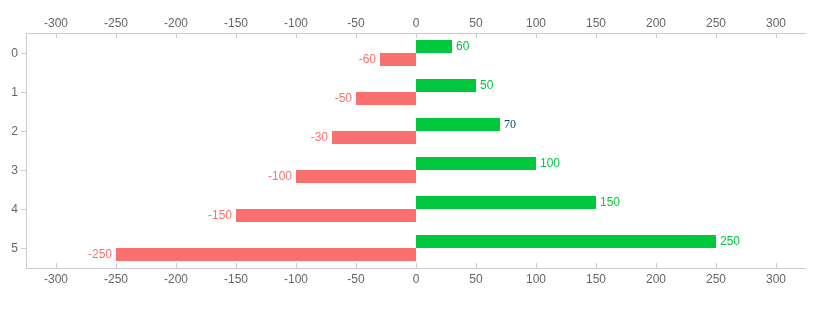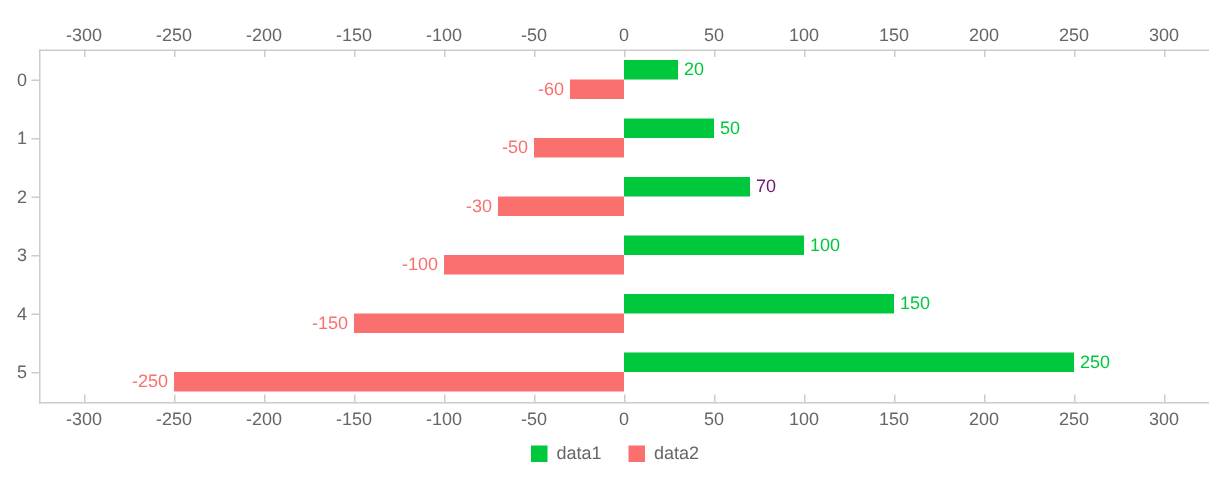--- a/index.html
+++ b/index.html
@@ -222,49 +222,39 @@
       <div class="ylabel-wrap" style="top: 209.25px;">
         <div class="ylabel">4</div>
       </div>
       <div class="ytick" style="top: 248.417px;"></div>
       <div class="ylabel-wrap" style="top: 248.417px;">
         <div class="ylabel">5</div>
       </div>
     </div>
   <div id="bars">
       <div class="bar bar-pos" style="left: 416px; width: 36px; top: 39.5833px; background: rgb(0, 200, 60);"></div>
-      <div class="bar-label bar-label-pos" style="top: 39.5833px; color: rgb(0, 200, 60); left: 456px;">20</div>
+      <div class="bar-label bar-label-pos" style="top: 39.5833px; color: rgb(0, 200, 60); left: 456px;">60</div>
       <div class="bar bar-neg" style="left: 380px; width: 36px; top: 52.5833px; background: rgb(249, 112, 110);"></div>
       <div class="bar-label bar-label-neg" style="top: 52.5833px; color: rgb(249, 112, 110); left: 320px; width: 56px;">-60</div>
       <div class="bar bar-pos" style="left: 416px; width: 60px; top: 78.75px; background: rgb(0, 200, 60);"></div>
       <div class="bar-label bar-label-pos" style="top: 78.75px; color: rgb(0, 200, 60); left: 480px;">50</div>
       <div class="bar bar-neg" style="left: 356px; width: 60px; top: 91.75px; background: rgb(249, 112, 110);"></div>
       <div class="bar-label bar-label-neg" style="top: 91.75px; color: rgb(249, 112, 110); left: 296px; width: 56px;">-50</div>
       <div class="bar bar-pos" style="left: 416px; width: 84px; top: 117.917px; background: rgb(0, 200, 60);"></div>
-      <div class="bar-label bar-label-pos" style="top: 117.917px; color: #701a75; left: 504px;">70</div>
+      <div class="bar-label bar-label-pos" style="top: 117.917px; color: #0c4a6e; left: 504px; font-family: Liberation Serif, serif;">70</div>
       <div class="bar bar-neg" style="left: 332px; width: 84px; top: 130.917px; background: rgb(249, 112, 110);"></div>
       <div class="bar-label bar-label-neg" style="top: 130.917px; color: rgb(249, 112, 110); left: 272px; width: 56px;">-30</div>
       <div class="bar bar-pos" style="left: 416px; width: 120px; top: 157.083px; background: rgb(0, 200, 60);"></div>
       <div class="bar-label bar-label-pos" style="top: 157.083px; color: rgb(0, 200, 60); left: 540px;">100</div>
       <div class="bar bar-neg" style="left: 296px; width: 120px; top: 170.083px; background: rgb(249, 112, 110);"></div>
       <div class="bar-label bar-label-neg" style="top: 170.083px; color: rgb(249, 112, 110); left: 236px; width: 56px;">-100</div>
       <div class="bar bar-pos" style="left: 416px; width: 180px; top: 196.25px; background: rgb(0, 200, 60);"></div>
       <div class="bar-label bar-label-pos" style="top: 196.25px; color: rgb(0, 200, 60); left: 600px;">150</div>
       <div class="bar bar-neg" style="left: 236px; width: 180px; top: 209.25px; background: rgb(249, 112, 110);"></div>
       <div class="bar-label bar-label-neg" style="top: 209.25px; color: rgb(249, 112, 110); left: 176px; width: 56px;">-150</div>
       <div class="bar bar-pos" style="left: 416px; width: 300px; top: 235.417px; background: rgb(0, 200, 60);"></div>
       <div class="bar-label bar-label-pos" style="top: 235.417px; color: rgb(0, 200, 60); left: 720px;">250</div>
       <div class="bar bar-neg" style="left: 116px; width: 300px; top: 248.417px; background: rgb(249, 112, 110);"></div>
       <div class="bar-label bar-label-neg" style="top: 248.417px; color: rgb(249, 112, 110); left: 56px; width: 56px;">-250</div>
     </div>
 
-  <div class="legend" id="legend">
-      <div class="legend-item">
-        <span class="legend-swatch" style="background: rgb(0, 200, 60);"></span>
-        <span class="legend-text">data1</span>
-      </div>
-      <div class="legend-item">
-        <span class="legend-swatch" style="background: rgb(249, 112, 110);"></span>
-        <span class="legend-text">data2</span>
-      </div>
-    </div>
 
 </div>
 
 </body></html>

